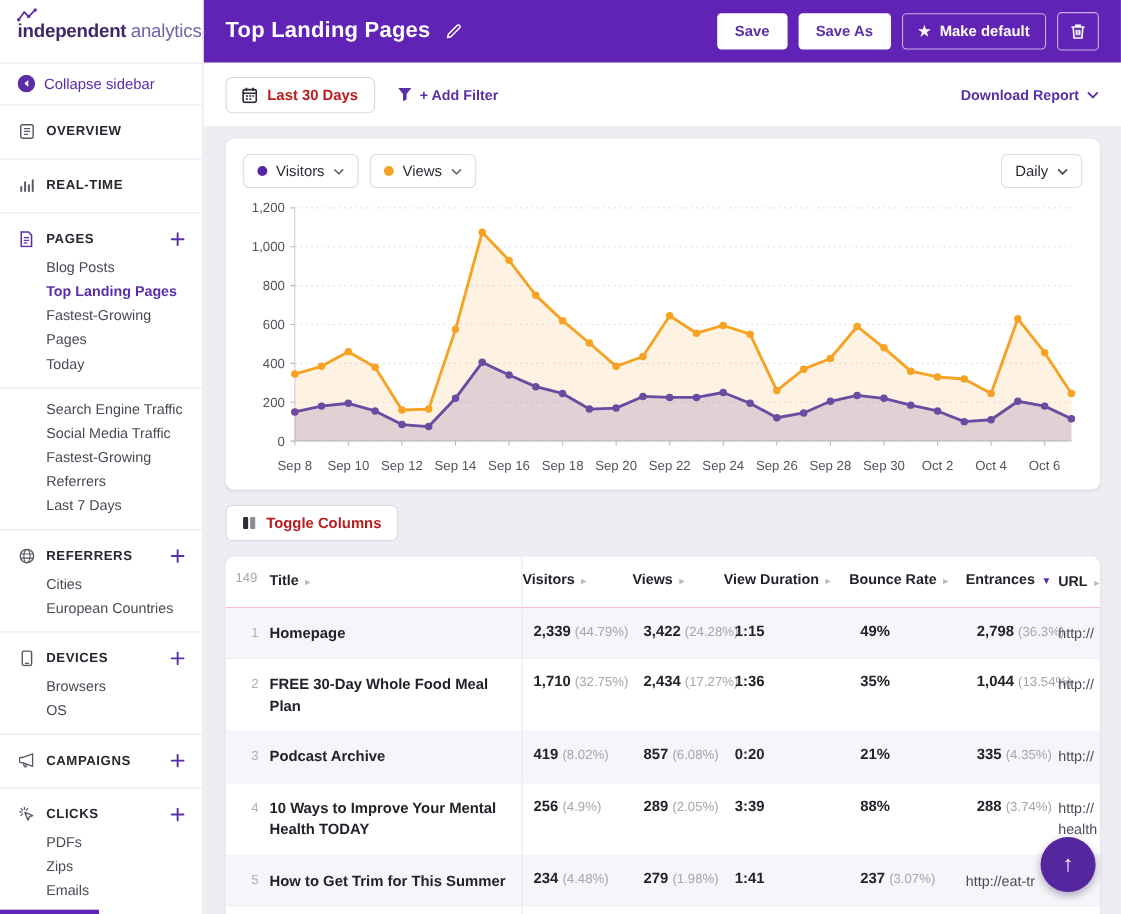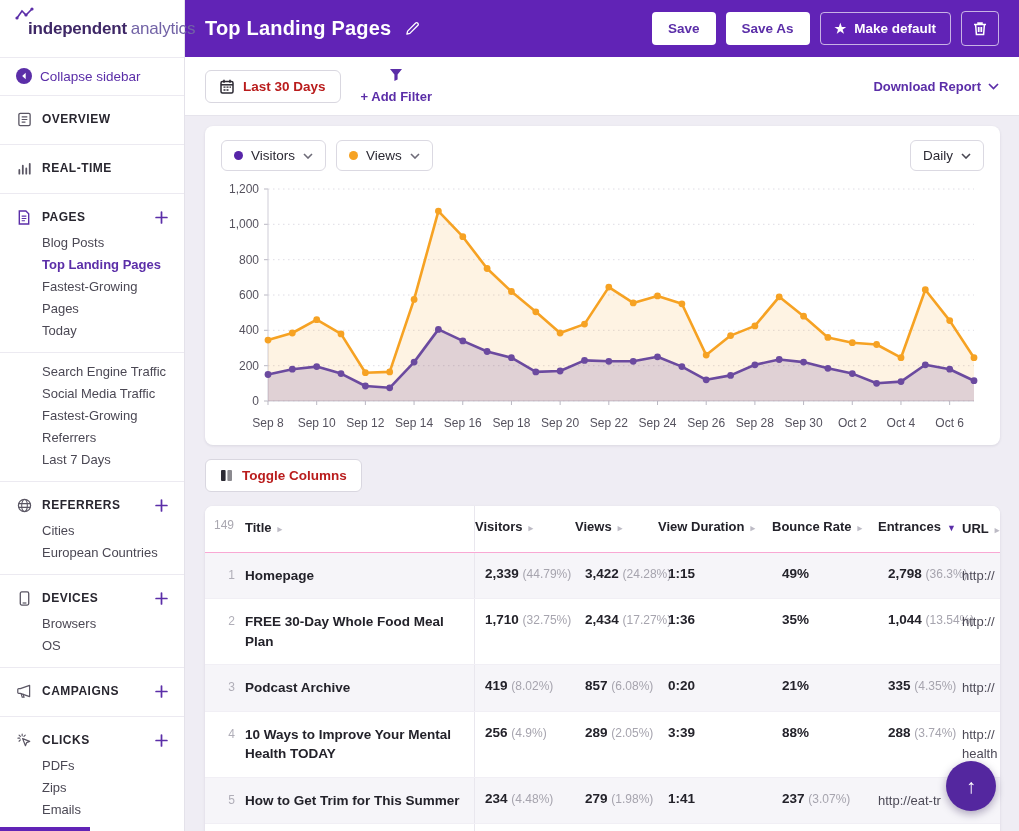--- a/index.html
+++ b/index.html
@@ -2,21 +2,21 @@
 <html><head>
 <meta charset="utf-8">
 <style>
   * { margin:0; padding:0; box-sizing:border-box; }
   html,body { width:1019px; height:831px; overflow:hidden; background:#fff;
     font-family:"Liberation Sans", sans-serif; color:#26242e; }
   .app { display:flex; width:1019px; height:831px; }
 
   
   .sidebar { width:185px; min-width:185px; background:#fff; border-right:1px solid #e4e2ea; position:relative; }
-  .logo { height:57px; display:flex; align-items:center; padding-left:28px; position:relative; }
+  .logo { height:57px; display:flex; align-items:center; padding-left:16px; position:relative; }
   .logo .squiggle { position:absolute; top:7px; left:15px; color:#5b2ea8; }
   .logo .b { font-weight:bold; font-size:17px; color:#3e2766; letter-spacing:-0.2px; }
   .logo .l { font-size:17px; color:#7263a6; margin-left:4px; letter-spacing:-0.2px; }
   .collapse-row { display:flex; align-items:center; gap:8px; padding:10px 16px 11px;
     border-top:1px solid #eceaf1; border-bottom:1px solid #eceaf1; color:#5b2ea8; font-size:13.5px; cursor:pointer; }
   .nav-section { border-bottom:1px solid #eceaf1; padding:8px 16px 10px; }
   .nav-head { display:flex; align-items:center; height:30px; gap:10px; cursor:pointer; }
   .nav-head .ic { color:#5a5664; display:flex; width:16px; justify-content:center; }
   .nav-head.active-section .ic { color:#5b2ea8; }
   .nav-head .lbl { font-size:12px; font-weight:bold; letter-spacing:0.5px; color:#28262f; flex:1; }
@@ -39,21 +39,21 @@
     display:flex; align-items:center; gap:8px; font-family:inherit; }
   .btn-icon-ghost { background:transparent; border:1px solid rgba(255,255,255,0.65); border-radius:4px;
     width:38px; height:35px; display:flex; align-items:center; justify-content:center; color:#fff; cursor:pointer; }
   .star { font-size:13px; line-height:1; }
 
   .toolbar { height:59px; background:#fff; border-bottom:1px solid #e6e4ec;
     display:flex; align-items:center; padding:0 20px; }
   .btn-outline { background:#fff; border:1px solid #d9d7e0; border-radius:6px; padding:8px 14px;
     display:flex; align-items:center; gap:9px; font-size:13.5px; font-weight:bold; color:#b91c1c; cursor:pointer; font-family:inherit; }
   .add-filter { margin-left:20px; display:flex; align-items:center; gap:7px; color:#5b2ea8;
-    font-size:13px; font-weight:bold; cursor:pointer;flex-direction:column; }
+    font-size:13px; font-weight:bold; cursor:pointer; }
   .toolbar .spacer { flex:1; }
   .download { display:flex; align-items:center; gap:7px; color:#5b2ea8; font-size:13px; font-weight:bold; cursor:pointer; }
 
   .content { flex:1; background:#efedf4; padding:10px 20px 0; overflow:hidden; position:relative; }
   .card { background:#fff; border-radius:8px; box-shadow:0 1px 3px rgba(30,20,60,0.10); }
   .chart-card { width:795px; padding:14px 16px 8px; margin-bottom:14px; }
   .chips-row { display:flex; align-items:center; gap:10px; margin-bottom:4px; }
   .chip { display:flex; align-items:center; gap:8px; border:1px solid #dbd9e2; border-radius:6px;
     background:#fff; padding:7px 12px; font-size:13.5px; color:#2b2933; cursor:pointer; }
   .dot { width:9px; height:9px; border-radius:50%; display:inline-block; }

